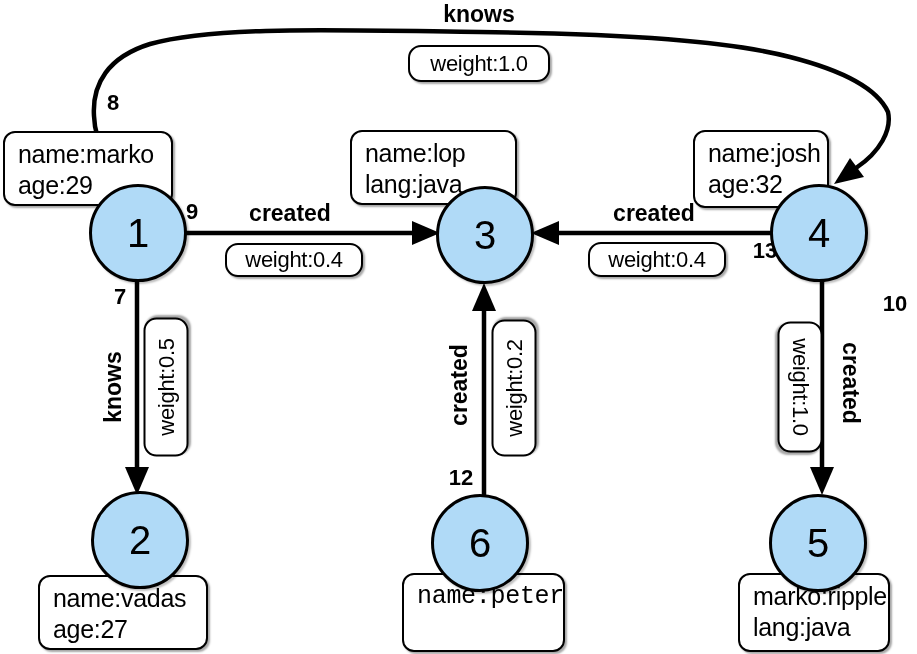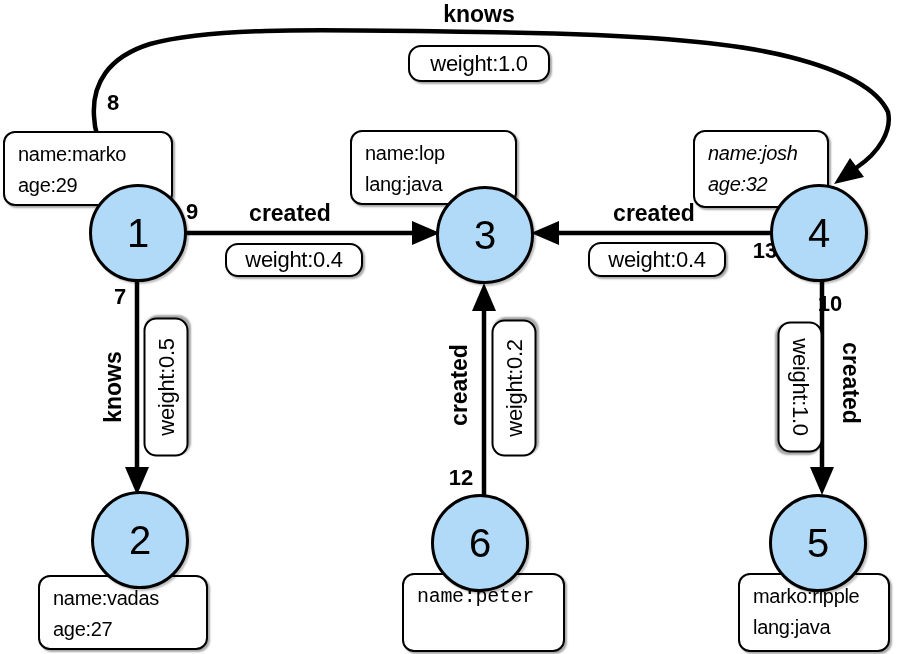--- a/index.html
+++ b/index.html
@@ -1,21 +1,21 @@
 <!DOCTYPE html>
 <html style="--node-fill: #b0daf7;"><head>
 <meta charset="utf-8">
 <style>
   html,body{margin:0;padding:0;background:#fff;}
   .stage{position:relative;width:917px;height:654px;background:#fff;overflow:hidden;
          font-family:"Liberation Sans",sans-serif;color:#000;}
   svg.edges{position:absolute;left:0;top:0;z-index:2;}
   .pbox{position:absolute;background:#fff;border:2.5px solid #000;border-radius:12px;
         box-shadow:2px 2px 2px rgba(0,0,0,.35);z-index:3;padding:6px 0 0 13px;
-        font-size:20px;line-height:31px;letter-spacing:-.3px;box-sizing:border-box;white-space:nowrap;}
+        font-size:25px;line-height:31px;letter-spacing:-.3px;box-sizing:border-box;white-space:nowrap;}
   .pbox.under{z-index:1;}
   .pill{position:absolute;background:#fff;border:2.5px solid #000;border-radius:13px;
         box-shadow:2px 2px 2px rgba(0,0,0,.35);z-index:3;display:flex;align-items:center;
         justify-content:center;font-size:22px;letter-spacing:-.3px;box-sizing:border-box;white-space:nowrap;}
   .pill.vccw{transform:translate(-50%,-50%) rotate(-90deg);}
   .pill.vcw{transform:translate(-50%,-50%) rotate(90deg);}
   .elabel{position:absolute;font-weight:bold;font-size:23px;z-index:3;white-space:nowrap;
           transform:translate(-50%,-50%);}
   .elabel.vccw{transform:translate(-50%,-50%) rotate(-90deg);}
   .elabel.vcw{transform:translate(-50%,-50%) rotate(90deg);}
@@ -24,21 +24,21 @@
   .node{position:absolute;width:92px;height:92px;border:3px solid #000;border-radius:50%;
         background:var(--node-fill,#b0daf7);display:flex;align-items:center;justify-content:center;
         font-size:40px;z-index:4;transform:translate(-50%,-50%);
         box-shadow:2px 2px 2px rgba(0,0,0,.25);}
 </style>
 </head>
 <body>
 
 <div class="stage">
 
-  <div class="pbox under" style="left:693px;top:130px;width:136px;height:78px;font-style:italic;">
+  <div class="pbox under" style="left:693px;top:130px;width:136px;height:78px;">
     <div>name:josh</div>
     <div>age:32</div>
   </div>
 
   <svg class="edges" width="917" height="654" viewBox="0 0 917 654">
     <g stroke="#000" stroke-width="4.5" fill="none">
 
       <path d="M 137,196 C 114,170 95,148 94,116 C 92,84 108,57 150,44
                C 215,26 330,30 480,32 C 630,34 728,41 790,57
                C 845,71 878,90 888,112 C 892,130 880,152 856,168"></path>
@@ -106,21 +106,21 @@
   <div class="elabel" style="left:290px;top:213px;">created</div>
   <div class="elabel" style="left:654px;top:213px;">created</div>
   <div class="elabel vccw" style="left:113px;top:387px;">knows</div>
   <div class="elabel vccw" style="left:459px;top:385px;">created</div>
   <div class="elabel vcw" style="left:850px;top:383px;">created</div>
 
   <div class="eid" style="left:113px;top:103px;">8</div>
   <div class="eid" style="left:192px;top:212px;">9</div>
   <div class="eid" style="left:120px;top:297px;">7</div>
   <div class="eid" style="left:765px;top:251px;">13</div>
-  <div class="eid" style="left:830px;top:304px;">10</div>
+  <div class="eid" style="left:895px;top:304px;">10</div>
   <div class="eid" style="left:461px;top:478px;">12</div>
 
   <div class="node" style="left:138px;top:233px;">
     <span>1</span>
   </div>
   <div class="node" style="left:140px;top:540px;">
     <span>2</span>
   </div>
   <div class="node" style="left:485px;top:235px;">
     <span>3</span>

